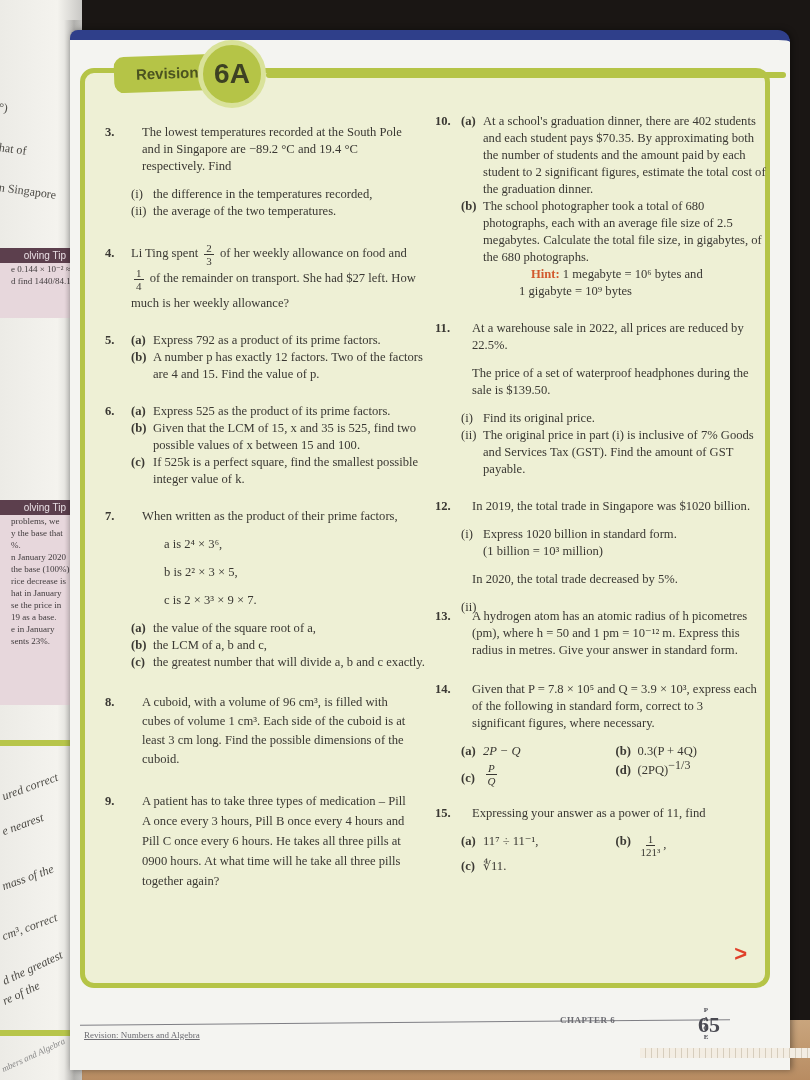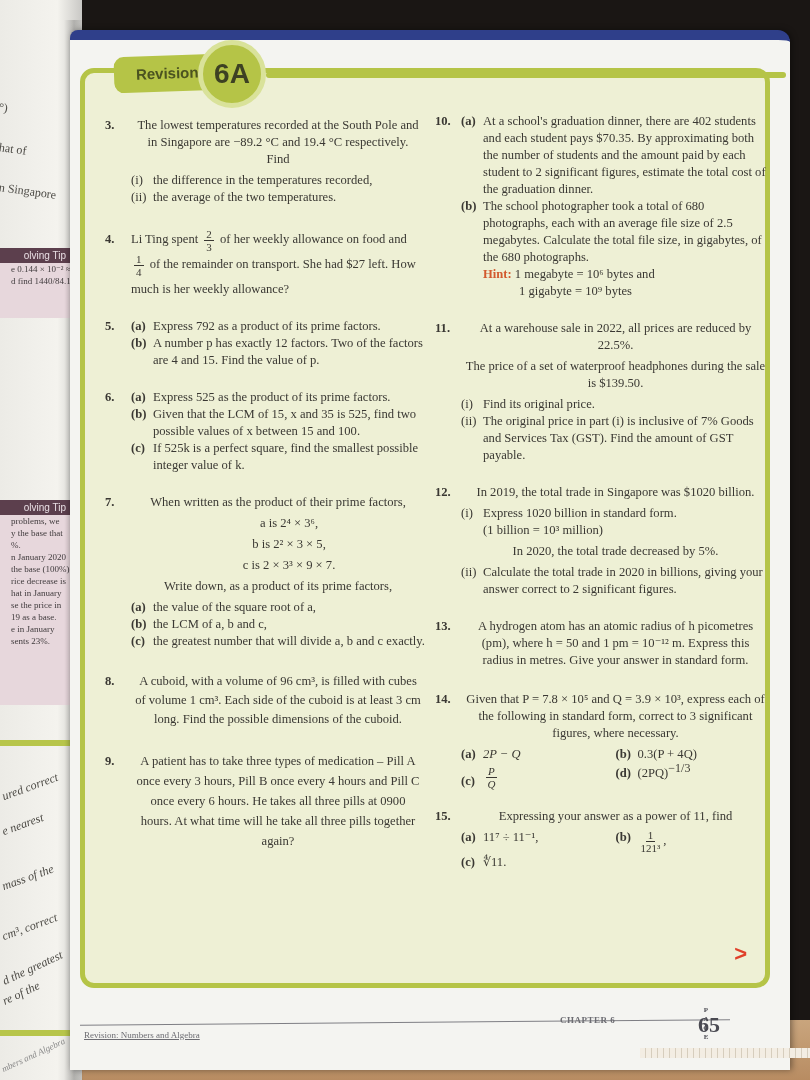--- a/index.html
+++ b/index.html
@@ -81,26 +81,26 @@
     position: absolute; left: 196px; top: 32px; width: 520px; height: 6px;
     background: #b5c447; border-radius: 3px;
   }
 
   .col { position: absolute; top: 40px; font-size: 12.6px; line-height: 17px; }
   .col.left { left: 20px; width: 320px; }
   .col.right { left: 350px; width: 335px; }
 
   .q { position: relative; padding-left: 26px; margin-bottom: 14px; }
   .q .num { position: absolute; left: 0; top: 0; font-weight: bold; }
-  .q p { margin: 4px; text-align: center; }
+  .q p { margin: 11px; }
   .sub { position: relative; padding-left: 22px; }
   .sub .lbl { position: absolute; left: 0; top: 0; font-weight: bold; }
   .sub.roman .lbl { font-weight: normal; }
   .indent { padding-left: 22px; }
-  .hint-label { color: #d2592e; font-weight: bold; }
+  .hint-label { color: #d2592e; font-weight: bold; margin-left: 48px; }
   i { font-style: italic; }
   sup { font-size: 12px; vertical-align: super; line-height: 0; }
   .frac {
     display: inline-flex; flex-direction: column; align-items: center;
     vertical-align: middle; font-size: 11px; line-height: 12px; margin: 0 3px;
   }
   .frac .top { border-bottom: 1px solid #3a3833; padding: 0 2px; }
   .two-col { display: flex; }
   .two-col > div { flex: 1; }
 
@@ -236,21 +236,20 @@
           <span>If 525k is a perfect square, find the smallest possible integer value of k.</span>
         </div>
       </div>
 
       <div class="q" style="margin-top:20px">
         <span class="num">7.</span>
         <p>When written as the product of their prime factors,</p>
         <p class="indent">a is 2⁴ × 3⁶,</p>
         <p class="indent">b is 2² × 3 × 5,</p>
         <p class="indent">c is 2 × 3³ × 9 × 7.</p>
-        <p>Write down, as a product of its prime factors,</p>
         <div class="sub">
           <span class="lbl">(a)</span>
           <span>the value of the square root of a,</span>
         </div>
         <div class="sub">
           <span class="lbl">(b)</span>
           <span>the LCM of a, b and c,</span>
         </div>
         <div class="sub">
           <span class="lbl">(c)</span>
@@ -306,21 +305,20 @@
         <span class="num">12.</span>
         <p>In 2019, the total trade in Singapore was $1020 billion.</p>
         <div class="sub roman">
           <span class="lbl">(i)</span>
           <span>Express 1020 billion in standard form.</span>
           <div>(1 billion = 10³ million)</div>
         </div>
         <p>In 2020, the total trade decreased by 5%.</p>
         <div class="sub roman">
           <span class="lbl">(ii)</span>
-          <span>Calculate the total trade in 2020 in billions, giving your answer correct to 2 significant figures.</span>
         </div>
       </div>
 
       <div class="q" style="margin-top:20px">
         <span class="num">13.</span>
         <p>A hydrogen atom has an atomic radius of h picometres (pm), where h = 50 and 1 pm = 10⁻¹² m. Express this radius in metres. Give your answer in standard form.</p>
       </div>
 
       <div class="q" style="margin-top:22px">
         <span class="num">14.</span>

